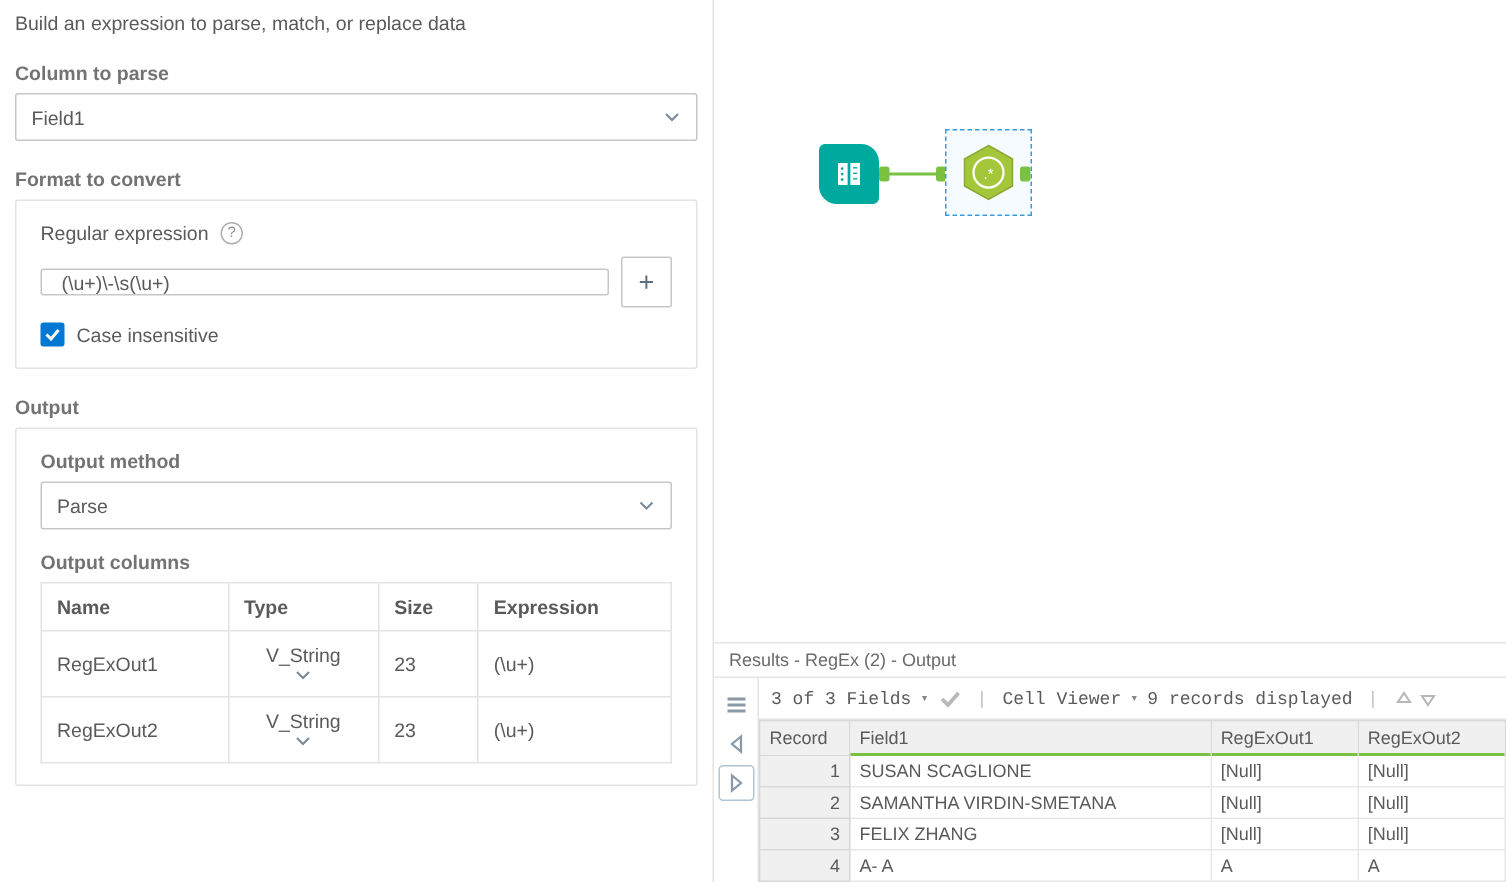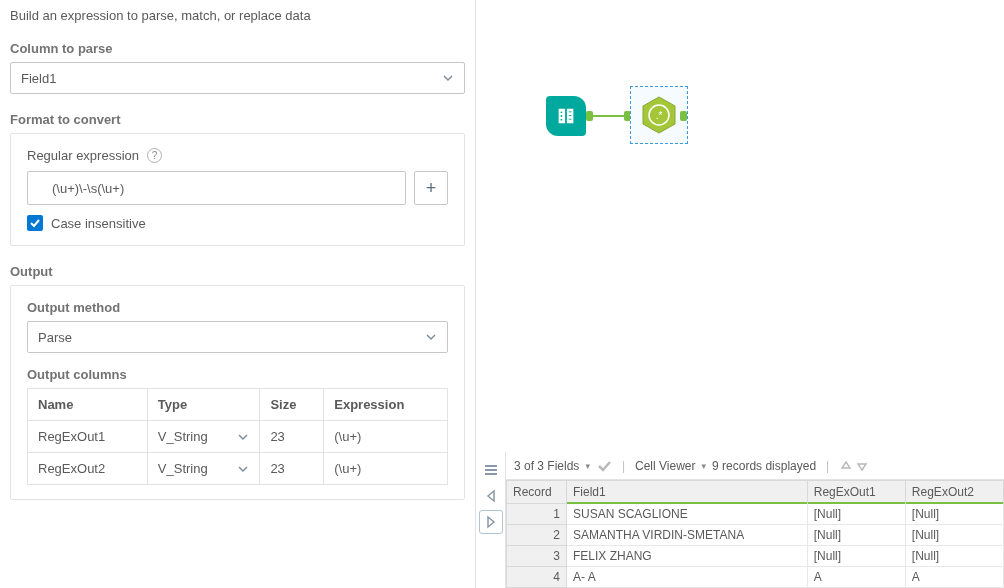--- a/index.html
+++ b/index.html
@@ -7,33 +7,33 @@
 .container { display: flex; height: 100%; }
 .left-panel { width: 475px; padding: 8px 10px; overflow-y: auto; }
 .right-panel { flex: 1; display: flex; flex-direction: column; border-left: 1px solid #e3e3e3; }
 .heading { color: #5a5a5a; font-size: 13px; margin-bottom: 18px; }
 .section-title { color: #737373; font-weight: 600; font-size: 13px; margin-bottom: 6px; }
 .dropdown { width: 100%; height: 32px; border: 1px solid #c7c7c7; border-radius: 2px; background: #fff; padding: 0 10px; display: flex; align-items: center; justify-content: space-between; cursor: pointer; color: #5a5a5a; }
 .chevron { width: 12px; height: 12px; display: inline-block; }
 .chevron svg { width: 100%; height: 100%; }
 .panel-box { border: 1px solid #e3e3e3; border-radius: 2px; padding: 14px 16px; margin-top: 6px; }
 .reg-row { display: flex; gap: 8px; align-items: center; margin-bottom: 10px; }
-.text-input { flex: 1; height: 34px; border: 1px solid #c7c7c7; border-radius: 2px; padding: 0 24px; font-size: 13px; color: #5a5a5a; font-family: inherit; }
+.text-input { flex: 1; height: 18px; border: 1px solid #c7c7c7; border-radius: 2px; padding: 0 13px; font-size: 13px; color: #5a5a5a; font-family: inherit; }
 .plus-btn { width: 34px; height: 34px; border: 1px solid #c7c7c7; border-radius: 2px; background: #fff; display: flex; align-items: center; justify-content: center; cursor: pointer; color: #5a6d7d; font-size: 18px; }
 .checkbox-row { display: flex; align-items: center; gap: 8px; }
 .checkbox { width: 16px; height: 16px; background: #0078d4; border-radius: 2px; display: flex; align-items: center; justify-content: center; cursor: pointer; }
 .checkbox svg { width: 12px; height: 12px; }
 .help-icon { width: 15px; height: 15px; border: 1px solid #b0b0b0; border-radius: 50%; display: inline-flex; align-items: center; justify-content: center; font-size: 10px; color: #909090; margin-left: 8px; }
 .reg-label-row { display: flex; align-items: center; margin-bottom: 8px; }
 .spacer-top { margin-top: 18px; }
 .columns-table { width: 100%; border-collapse: collapse; margin-top: 6px; }
 .columns-table th, .columns-table td { border: 1px solid #e3e3e3; padding: 8px 10px; text-align: left; font-weight: normal; }
 .columns-table th { color: #5a5a5a; font-weight: 600; background: #fff; margin-top: 32px; }
 .columns-table td { color: #5a5a5a; }
-.type-cell { display: flex; justify-content: space-between; align-items: center; }
+.type-cell { display: flex; justify-content: space-between; align-items: center; flex-direction: column; }
 .expr-cell { color: #8a99a8; }
 
 
 .canvas { flex: 1; position: relative; background: #fff; }
 .tool1, .tool2 { position: absolute; top: 96px; }
 .tool1 { left: 70px; width: 40px; height: 40px; background: #00a99d; border-radius: 4px 12px 4px 12px; display: flex; align-items: center; justify-content: center; }
 .book-icon { color: #fff; }
 .connector { position: absolute; top: 115px; left: 112px; width: 42px; height: 2px; background: #7ac142; }
 .conn-nub { position: absolute; top: 111px; width: 7px; height: 10px; background: #7ac142; border-radius: 2px; }
 .nub1 { left: 110px; }
@@ -44,21 +44,21 @@
 .hex { width: 40px; height: 40px; position: relative; display: flex; align-items: center; justify-content: center; }
 .hex svg { width: 100%; height: 100%; }
 
 
 .results-header { height: 24px; background: #fff; border-top: 1px solid #e3e3e3; border-bottom: 1px solid #e3e3e3; padding: 0 10px; font-size: 12px; color: #6a6a6a; display: flex; align-items: center; }
 .results-body { display: flex; flex: 0 0 auto; }
 .results-tabs { width: 30px; border-right: 1px solid #e3e3e3; background: #fff; padding-top: 4px; }
 .tab-btn { width: 24px; height: 24px; margin: 2px auto; border: 1px solid transparent; border-radius: 3px; display: flex; align-items: center; justify-content: center; cursor: pointer; color: #8a99a8; }
 .tab-btn.active { border: 1px solid #b0c4d4; background: #fff; }
 .results-main { flex: 1; }
-.results-toolbar { height: 28px; display: flex; align-items: center; gap: 6px; padding: 0 8px; border-bottom: 1px solid #e3e3e3; font-size: 12px; color: #5a5a5a; }
+.results-toolbar { height: 28px; display: flex; align-items: center; gap: 6px; padding: 0 8px; border-bottom: 1px solid #e3e3e3; font-size: 12px; color: #5a5a5a; font-family: Liberation Mono, monospace; }
 .tb-sep { color: #c0c0c0; margin: 0 4px; }
 .tb-chev { color: #888; font-size: 9px; }
 .arrows { color: #b0b0b0; display: flex; gap: 2px; }
 .arrow-ic { width: 14px; height: 14px; }
 .data-table { width: 100%; border-collapse: collapse; font-size: 12px; }
 .data-table th { background: #f0f0f0; border: 1px solid #d8d8d8; padding: 4px 6px; text-align: left; font-weight: 400; color: #5a5a5a; position: relative; }
 .data-table th.accent::after { content:""; position:absolute; left:0; right:0; bottom:-1px; height:2px; background:#7ac142; }
 .data-table td { border: 1px solid #e8e8e8; padding: 3px 6px; color: #5a5a5a; }
 .data-table td.rec { text-align: right; background: #f0f0f0; border-color:#d8d8d8; width: 60px; }
 .null { color: #8a99a8; }
@@ -178,20 +178,23 @@
           <svg viewBox="0 0 40 40">
             <polygon points="20,2 36,11 36,29 20,38 4,29 4,11" fill="#a4c639" stroke="#8aa830" stroke-width="1"></polygon>
             <circle cx="20" cy="20" r="10" fill="none" stroke="#fff" stroke-width="1.5"></circle>
             <text x="20" y="24" text-anchor="middle" fill="#fff" font-size="10" font-family="Arial">.*</text>
           </svg>
         </div>
       </div>
       <div class="conn-nub nub3"></div>
     </div>
 
+    <div class="results-header">
+      <span>Results - RegEx (2) - Output</span>
+    </div>
 
     <div class="results-body">
       <div class="results-tabs">
         <div class="tab-btn">
           <svg width="14" height="14" viewBox="0 0 14 14">
               <rect x="1" y="2" width="12" height="2" fill="#8a99a8"></rect>
               <rect x="1" y="6" width="12" height="2" fill="#8a99a8"></rect>
               <rect x="1" y="10" width="12" height="2" fill="#8a99a8"></rect>
             </svg>
         </div>

